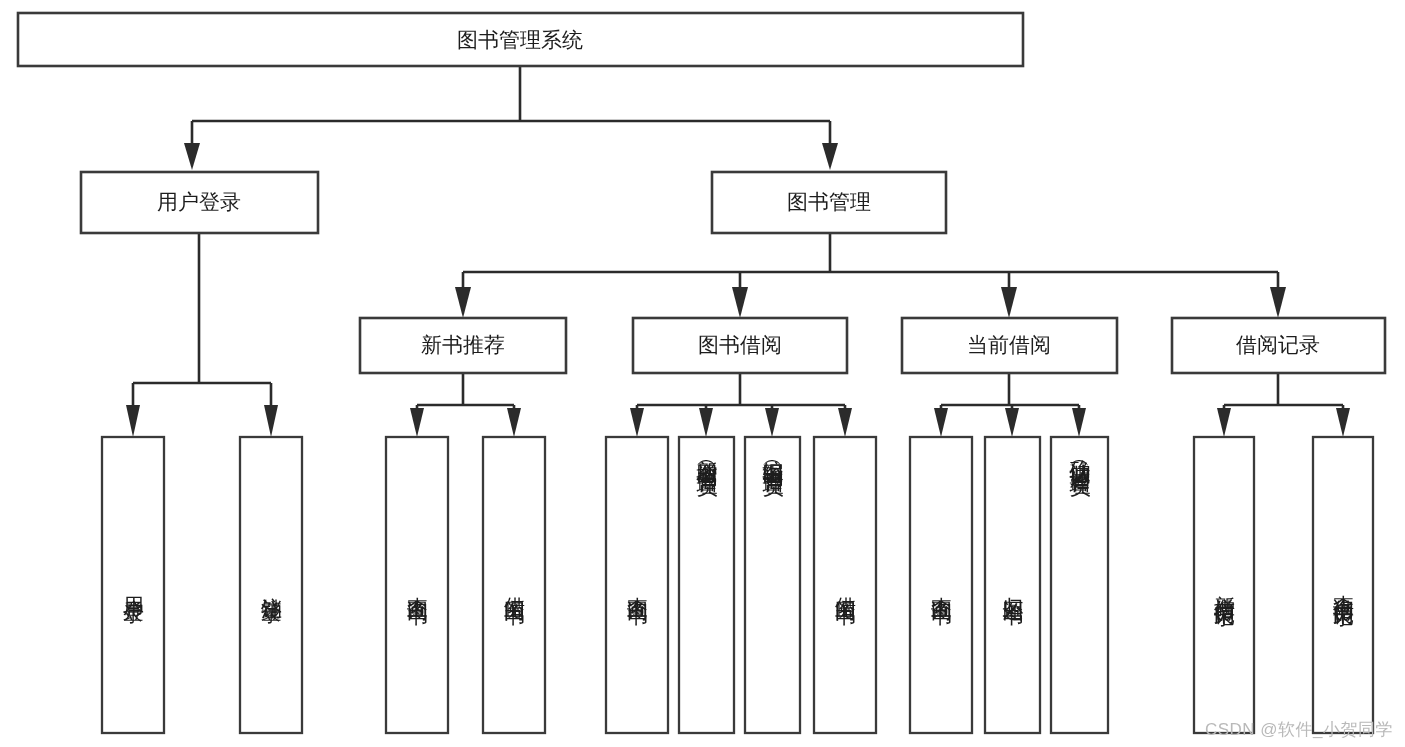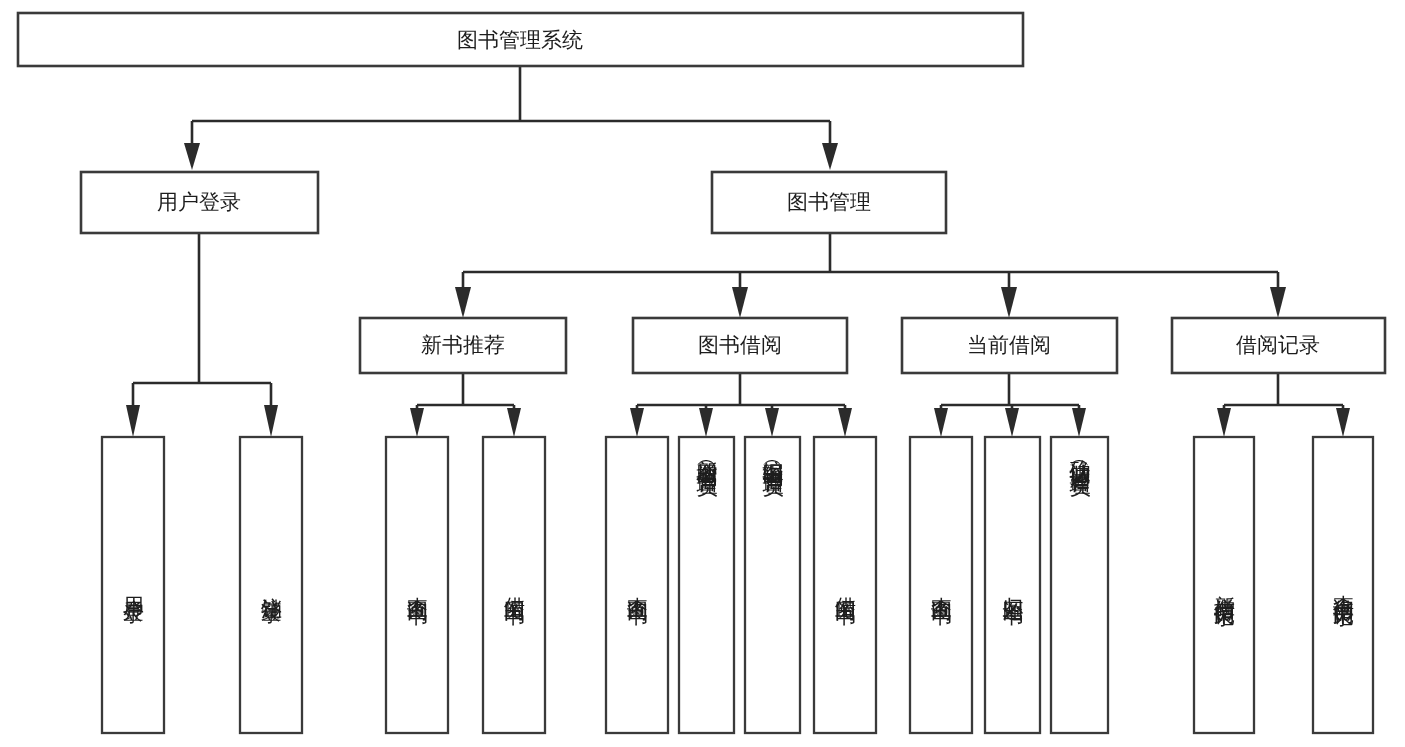--- a/index.html
+++ b/index.html
@@ -231,13 +231,14 @@
   <div class="vlabel" style="left:745px; top:437px; width:55px; height:296px; justify-content:flex-start; padding-top:6px; box-sizing:border-box;">编辑图书（管理员）</div>
   <div class="vlabel" style="left:814px; top:437px; width:62px; height:296px;">借阅图书</div>
 
   <div class="vlabel" style="left:910px; top:437px; width:62px; height:296px;">查询图书</div>
   <div class="vlabel" style="left:985px; top:437px; width:55px; height:296px;">归还图书</div>
   <div class="vlabel" style="left:1051px; top:437px; width:57px; height:296px; justify-content:flex-start; padding-top:6px; box-sizing:border-box;">确认归还（管理员）</div>
 
   <div class="vlabel" style="left:1194px; top:437px; width:60px; height:296px;">新增借阅记录</div>
   <div class="vlabel" style="left:1313px; top:437px; width:60px; height:296px;">查询借阅记录</div>
 
+  <div class="watermark">CSDN @软件_小贺同学</div>
 </div>
 
 </body></html>

